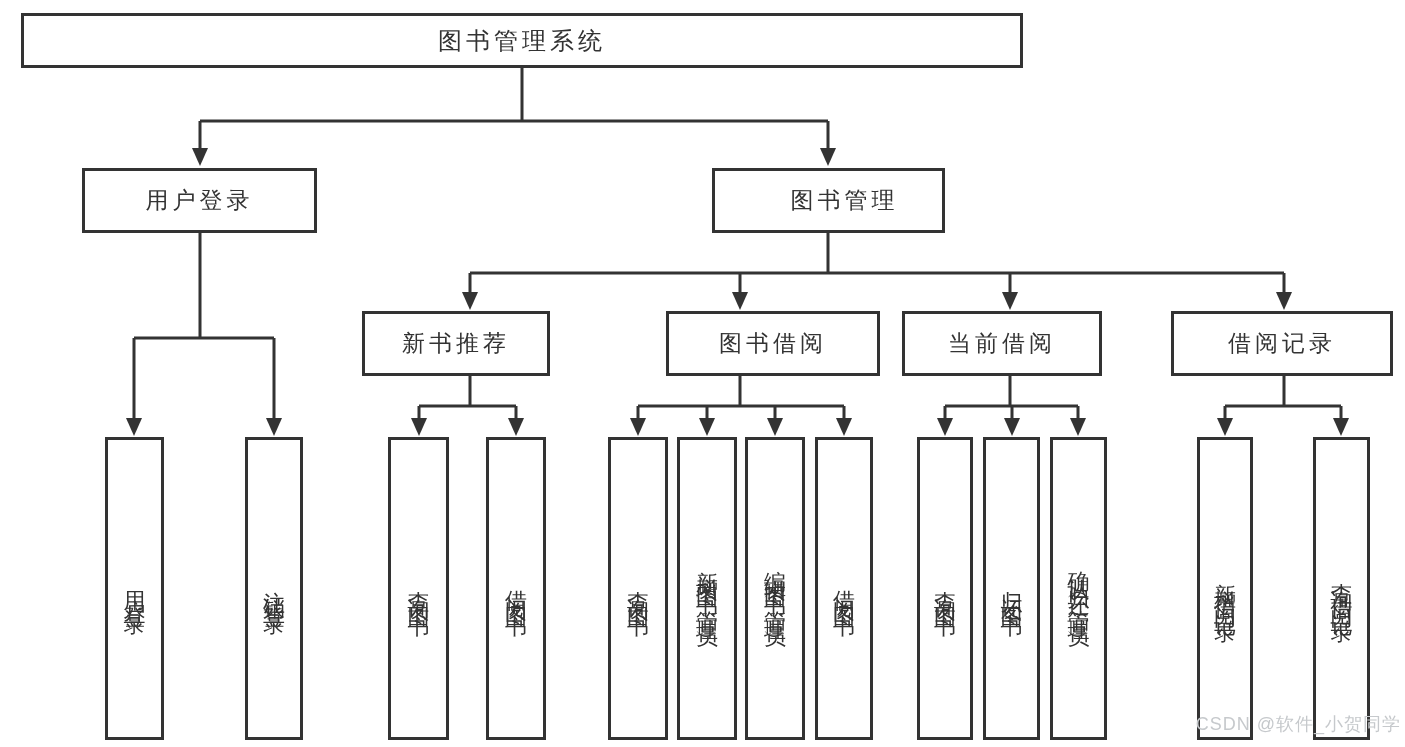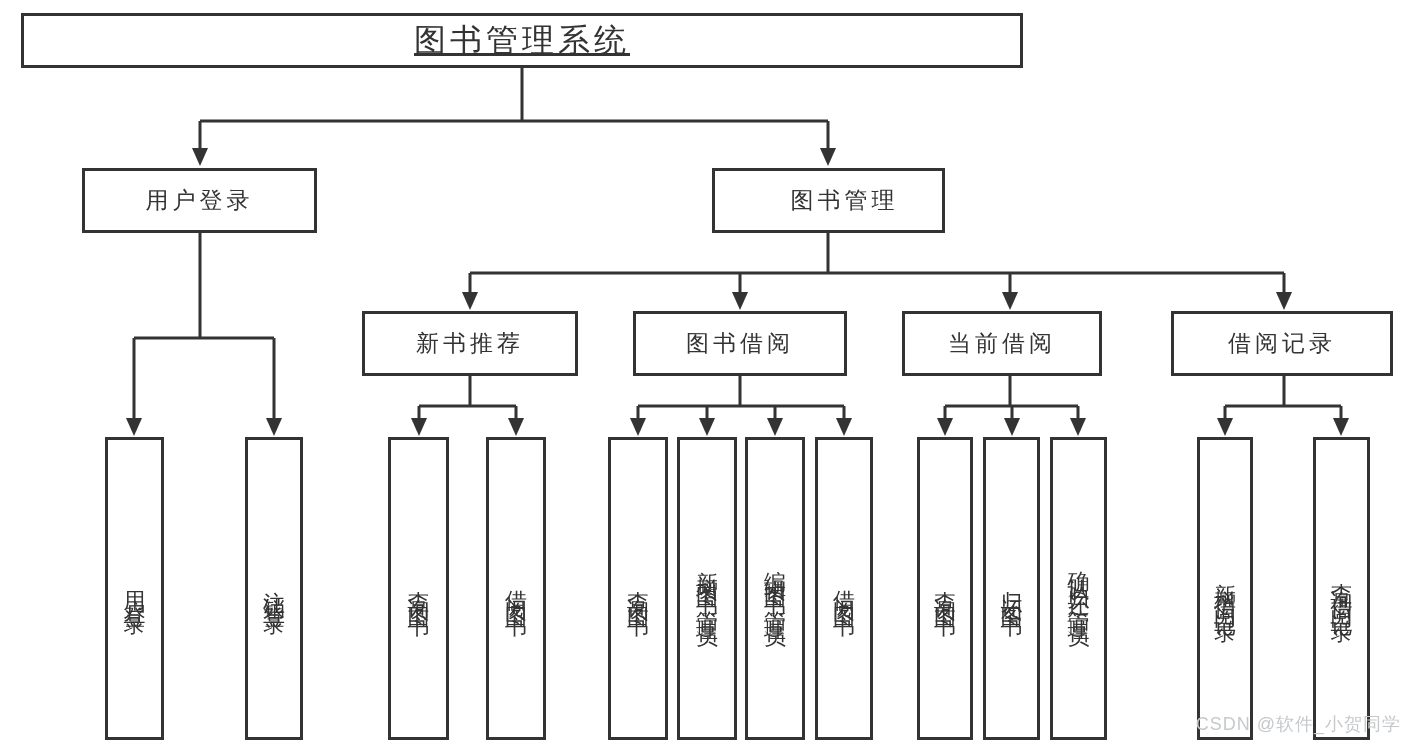--- a/index.html
+++ b/index.html
@@ -30,21 +30,21 @@
     background: var(--box-background);
     color: var(--text);
     display: flex;
     align-items: center;
     justify-content: center;
     font-size: 23px;
     letter-spacing: 4px;
     white-space: nowrap;
     z-index: 1;
   }
-  .box.root { font-size: 32px; text-decoration: underline; }
+  .box.root { font-size: 24px; }
   .vbox {
     position: absolute;
     box-sizing: border-box;
     border: 3px solid var(--line);
     background: var(--box-background);
     color: var(--text);
     display: flex;
     align-items: center;
     justify-content: center;
     writing-mode: vertical-rl;
@@ -101,22 +101,22 @@
       <polygon points="1217,418 1233,418 1225,436"></polygon>
       <polygon points="1333,418 1349,418 1341,436"></polygon>
     </g>
   </svg>
 
   <div class="box root" style="left:21px; top:13px; width:1002px; height:55px;">图书管理系统</div>
 
   <div class="box" style="left:82px; top:168px; width:235px; height:65px;">用户登录</div>
   <div class="box" style="left:712px; top:168px; width:233px; height:65px;padding-left:32px;">图书管理</div>
 
-  <div class="box" style="left:362px; top:311px; width:216px; height:65px;">新书推荐</div>
-  <div class="box" style="left:633px; top:311px; width:214px; height:65px;">图书借阅</div>
+  <div class="box" style="left:362px; top:311px; width:188px; height:65px;">新书推荐</div>
+  <div class="box" style="left:666px; top:311px; width:214px; height:65px;">图书借阅</div>
   <div class="box" style="left:902px; top:311px; width:200px; height:65px;">当前借阅</div>
   <div class="box" style="left:1171px; top:311px; width:222px; height:65px;">借阅记录</div>
 
   <div class="vbox" style="left:105px; width:59px;">用户登录</div>
   <div class="vbox" style="left:245px; width:58px;">注销登录</div>
 
   <div class="vbox" style="left:388px; width:61px;">查询图书</div>
   <div class="vbox" style="left:486px; width:60px;">借阅图书</div>
 
   <div class="vbox" style="left:608px; width:60px;">查询图书</div>

